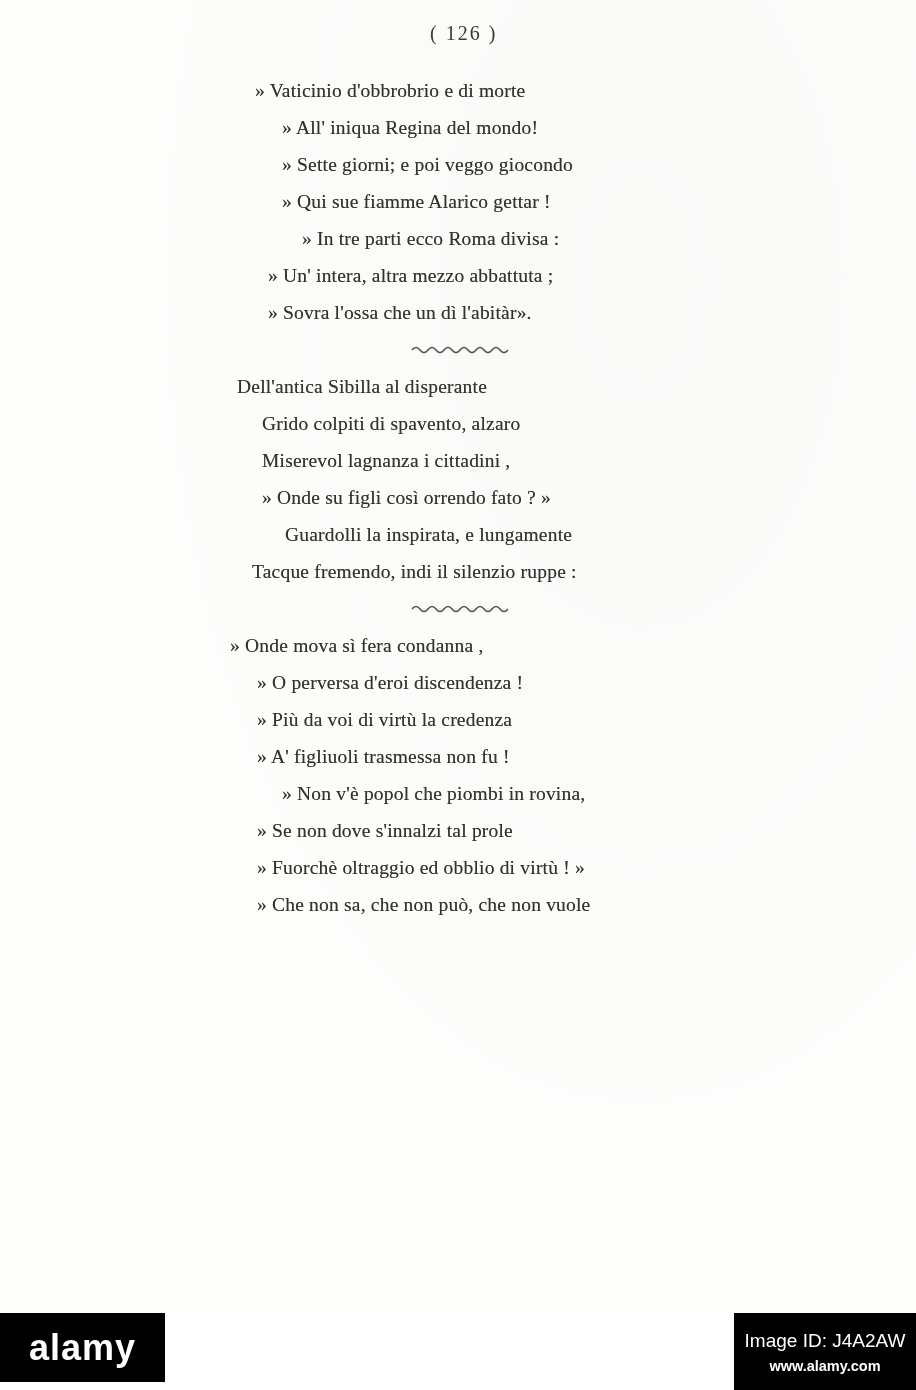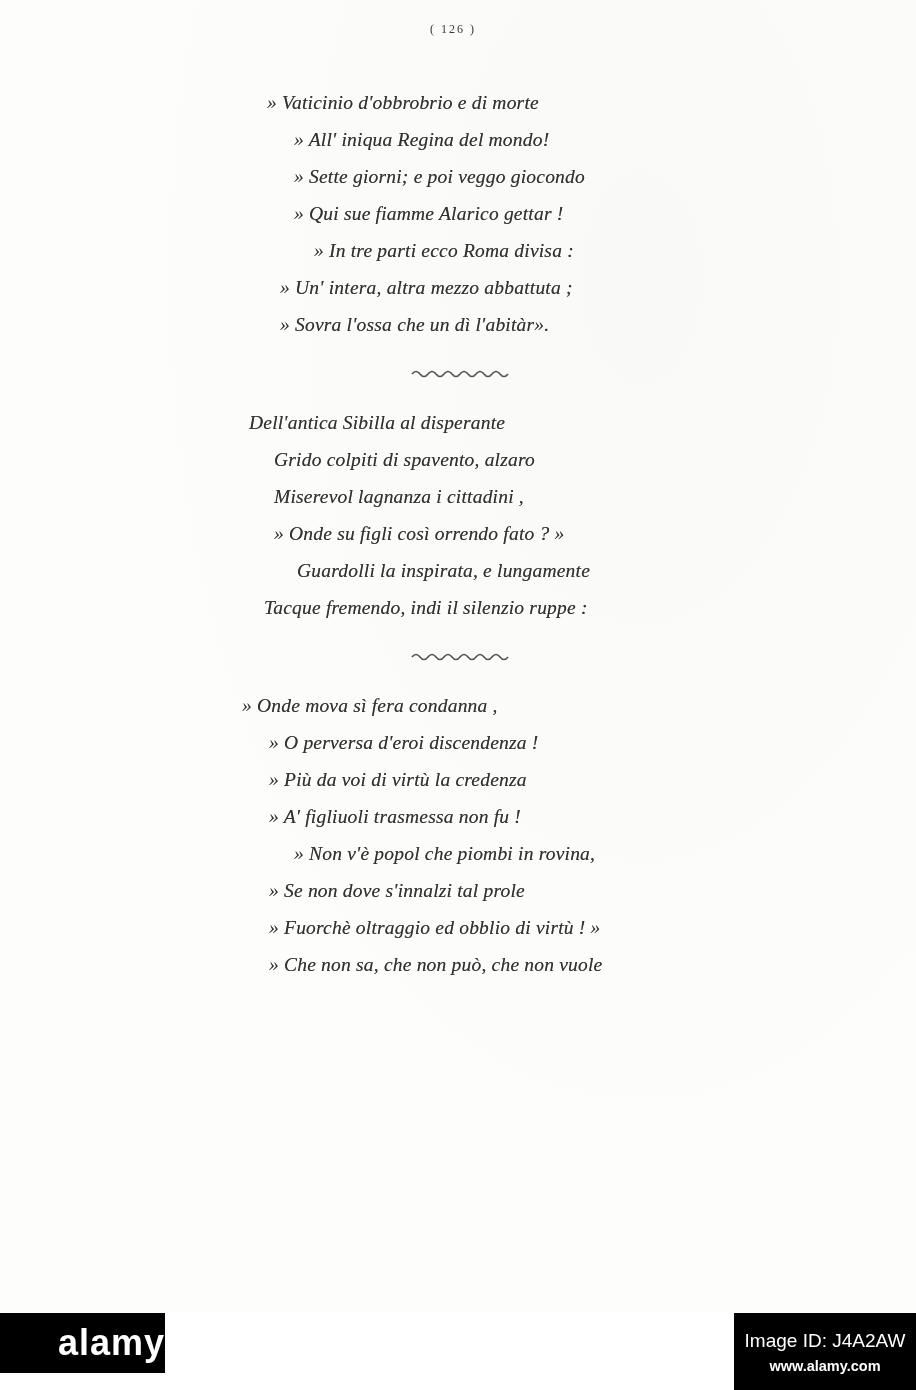--- a/index.html
+++ b/index.html
@@ -19,33 +19,32 @@
     position: absolute;
     inset: 0;
     background:
       radial-gradient(ellipse at 70% 20%, rgba(0,0,0,0.015), transparent 60%),
       #fdfdfc;
   }
   .page-number {
     position: absolute;
     top: 22px;
     left: 430px;
-    font-size: 12px;
+    font-size: 20px;
     letter-spacing: 2px;
     color: #3a3936;
   }
   .poem {
     position: absolute;
     top: 72px;
     left: 230px;
     width: 560px;
   }
   .stanza {
-    margin: 12px;
-    font-style: italic;
+    margin: 0;
   }
   .poem-line {
     font-size: 19.5px;
     line-height: 37px;
     white-space: nowrap;
     color: #34322f;
     text-shadow: 0 0 0.5px rgba(40,38,35,0.55);
     letter-spacing: 0.2px;
   }
   .ornament-divider {
@@ -66,25 +65,25 @@
     width: 916px;
     height: 77px;
     background: #ffffff;
     font-family: "Liberation Sans", sans-serif;
   }
   .alamy-logo-box {
     position: absolute;
     left: 0;
     top: 0;
     width: 165px;
-    height: 60px;
+    height: 69px;
     background: #000000;
     display: flex;
     align-items: center;
-    justify-content: flex-end;
+    justify-content: center;
   }
   .alamy-logo-text {
     color: #ffffff;
     font-size: 36px;
     font-weight: bold;
     letter-spacing: 1px;
   }
   .image-id-box {
     position: absolute;
     right: 0;

